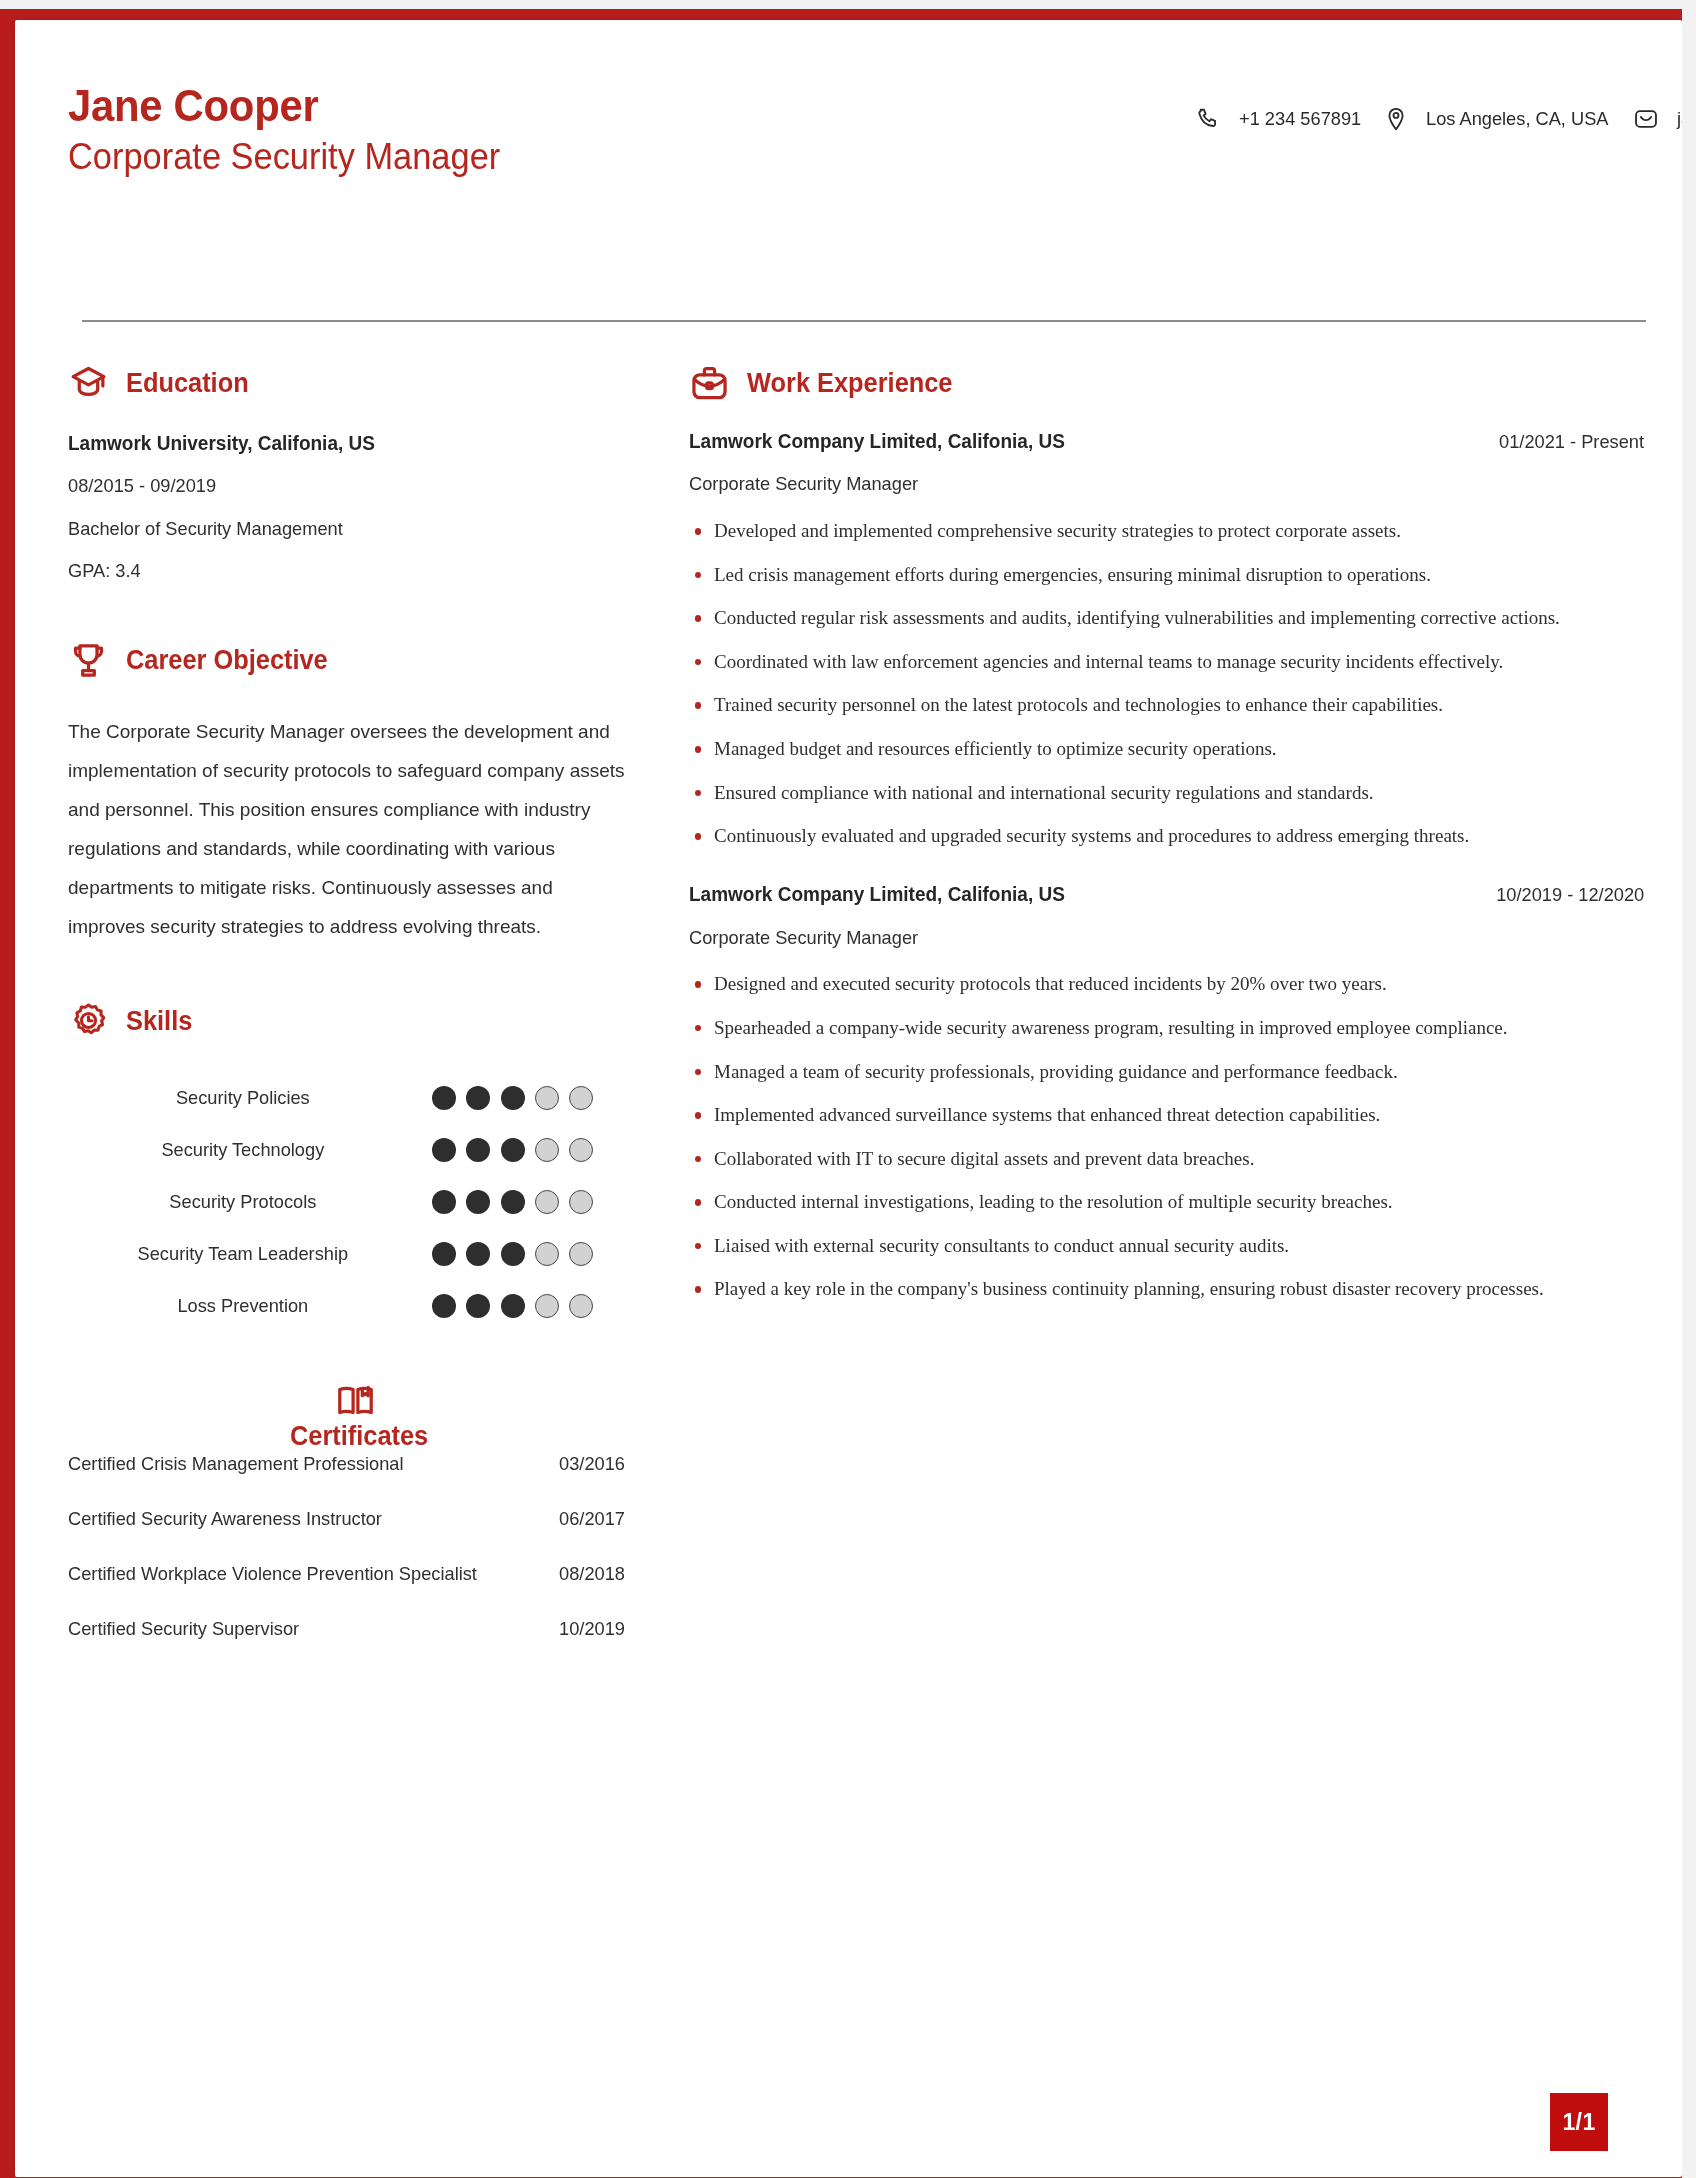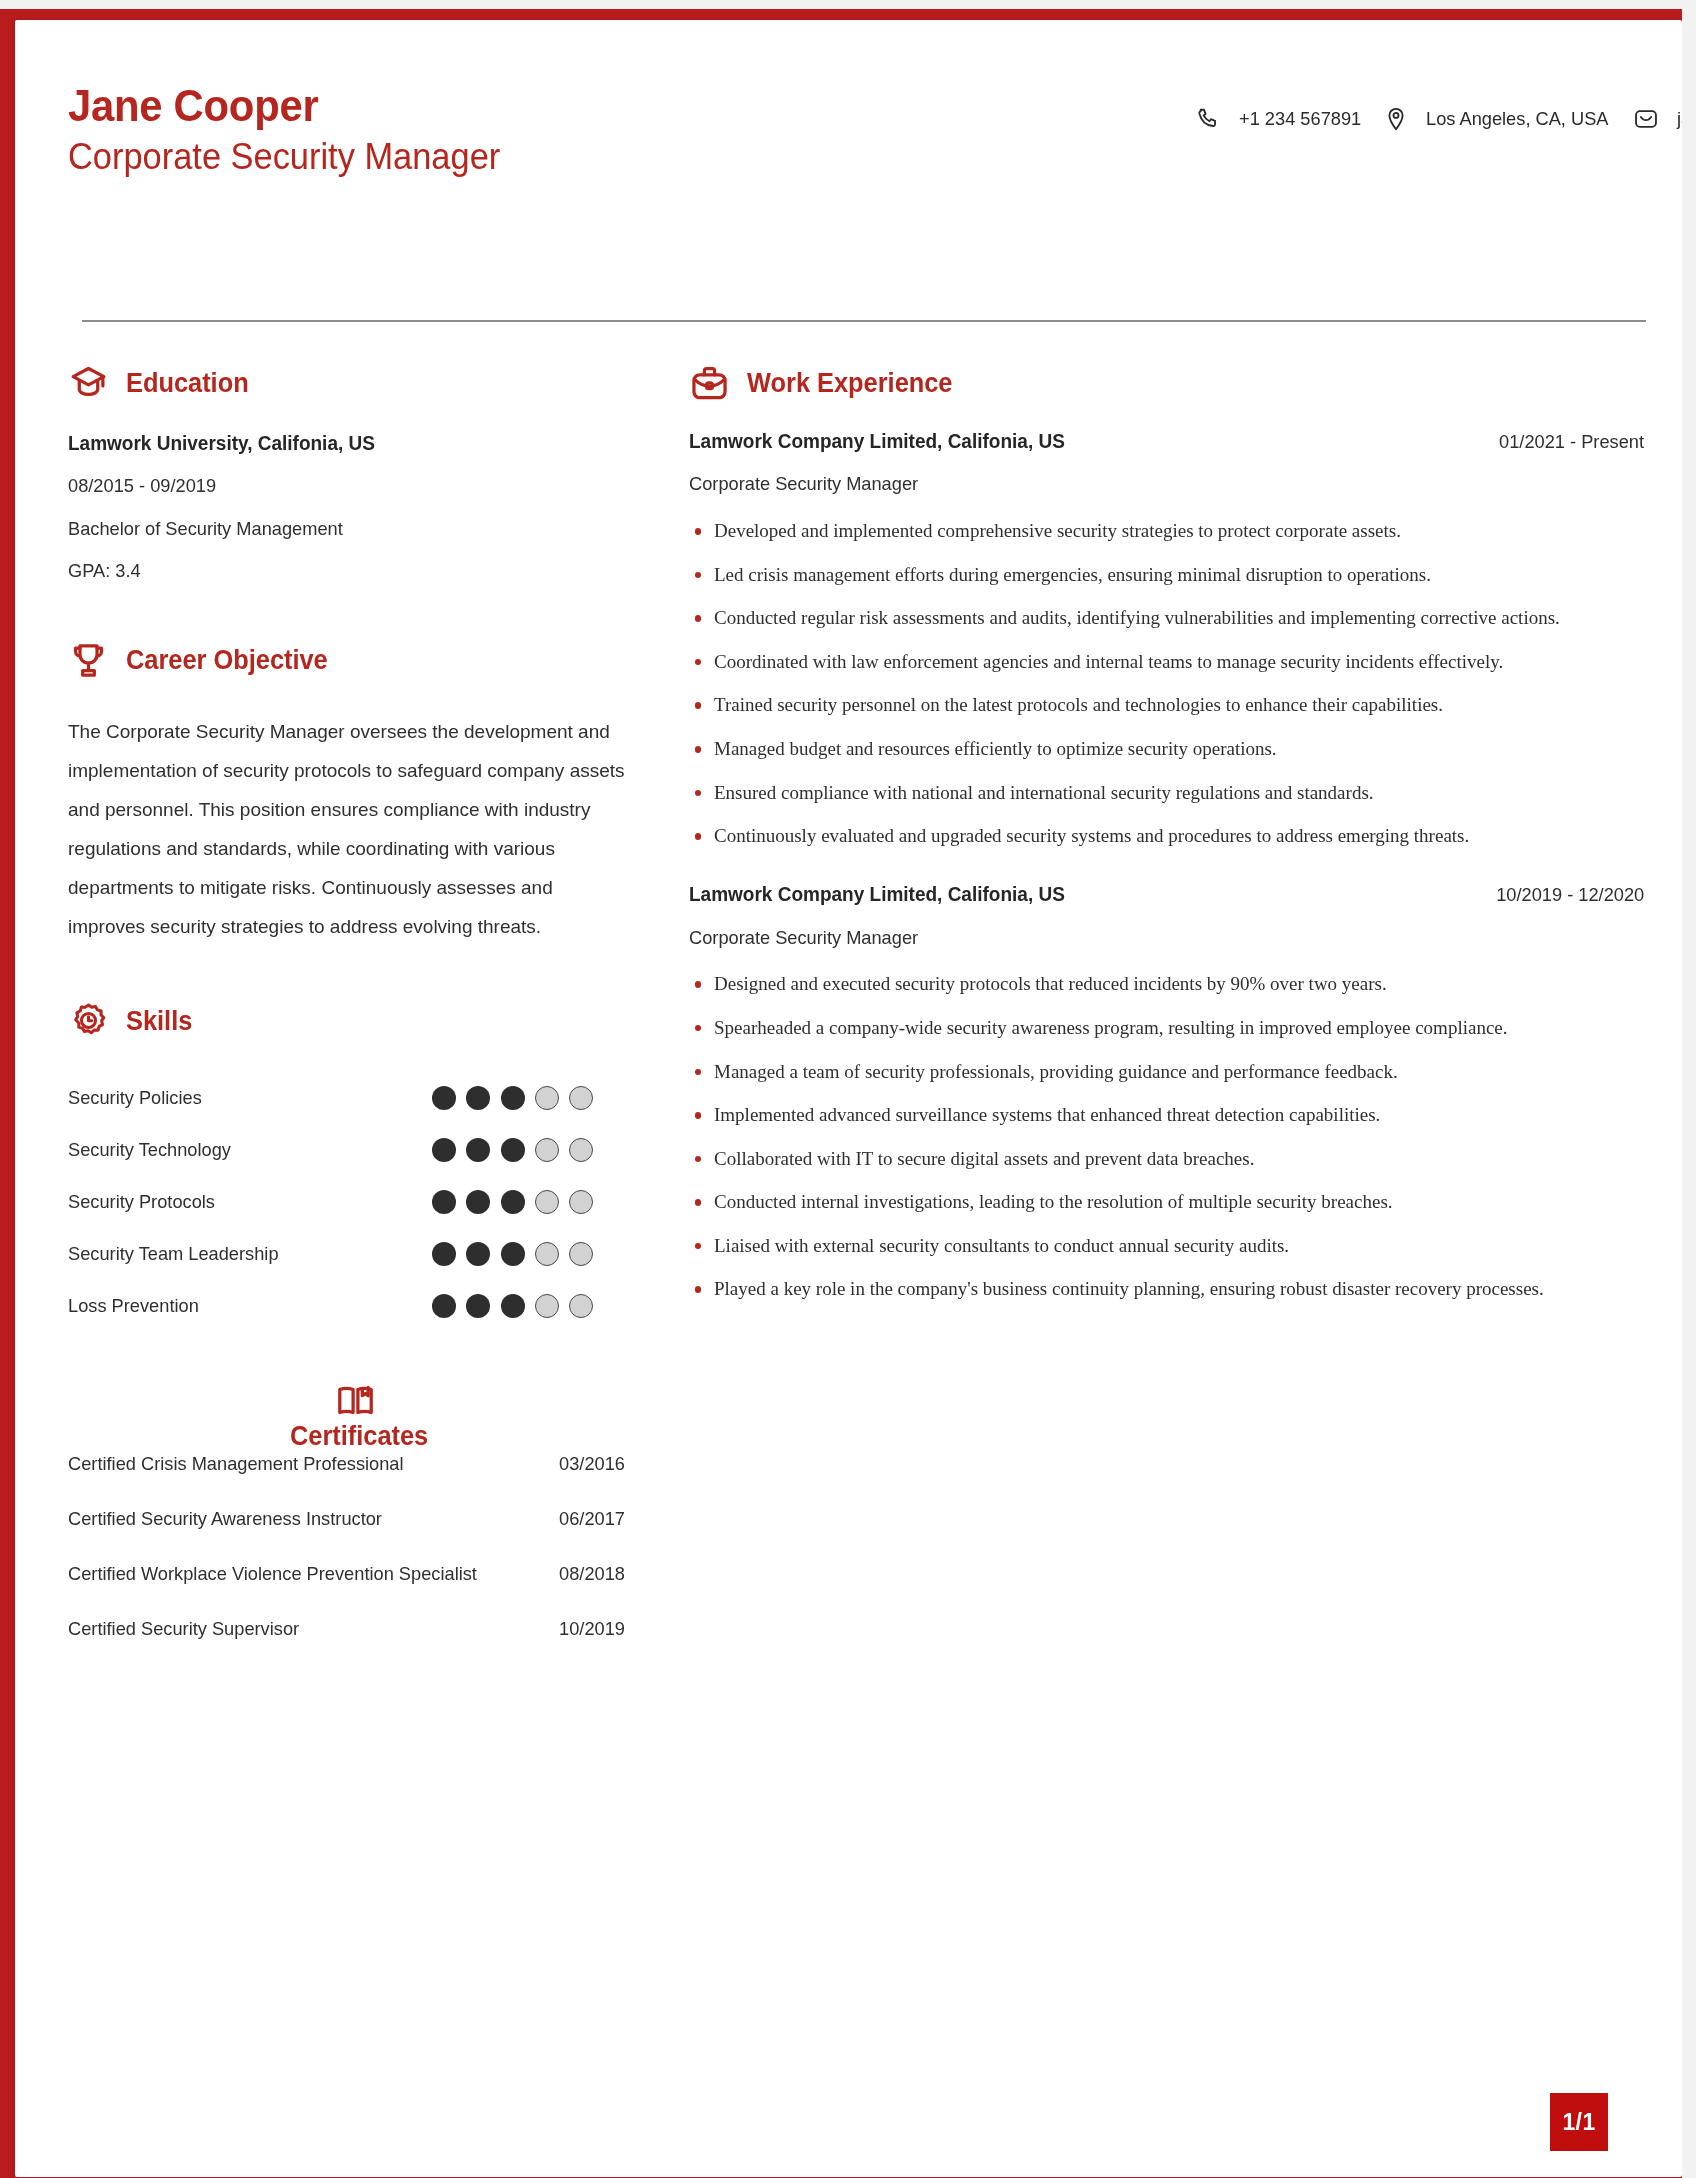--- a/index.html
+++ b/index.html
@@ -169,21 +169,21 @@
   
   .objective {
     margin-top: 30px;
     font-size: 19px;
     color: #2f2f2f;
     line-height: 2.05;
     width: 557px;
   }
 
   
-  .skills-list { margin-top: 28px; }
+  .skills-list { margin-top: 28px; text-align: center; }
   .skill-row {
     display: flex;
     align-items: center;
     height: 52px;
     width: 557px;
   }
   .skill-name {
     font-size: 19px;
     color: #2f2f2f;
     flex: 1;
@@ -494,21 +494,21 @@
               <li>Continuously evaluated and upgraded security systems and procedures to address emerging threats.</li>
             </ul>
           </div>
           <div class="job">
             <div class="job-head">
               <div class="strong-line">Lamwork Company Limited, Califonia, US</div>
               <div class="job-dates">10/2019 - 12/2020</div>
             </div>
             <div class="plain-line job-role">Corporate Security Manager</div>
             <ul class="bullets">
-              <li>Designed and executed security protocols that reduced incidents by 90% over two years.</li>
+              <li>Designed and executed security protocols that reduced incidents by 20% over two years.</li>
               <li>Spearheaded a company-wide security awareness program, resulting in improved employee compliance.</li>
               <li>Managed a team of security professionals, providing guidance and performance feedback.</li>
               <li>Implemented advanced surveillance systems that enhanced threat detection capabilities.</li>
               <li>Collaborated with IT to secure digital assets and prevent data breaches.</li>
               <li>Conducted internal investigations, leading to the resolution of multiple security breaches.</li>
               <li>Liaised with external security consultants to conduct annual security audits.</li>
               <li>Played a key role in the company's business continuity planning, ensuring robust disaster recovery processes.</li>
             </ul>
           </div>
         </div>

